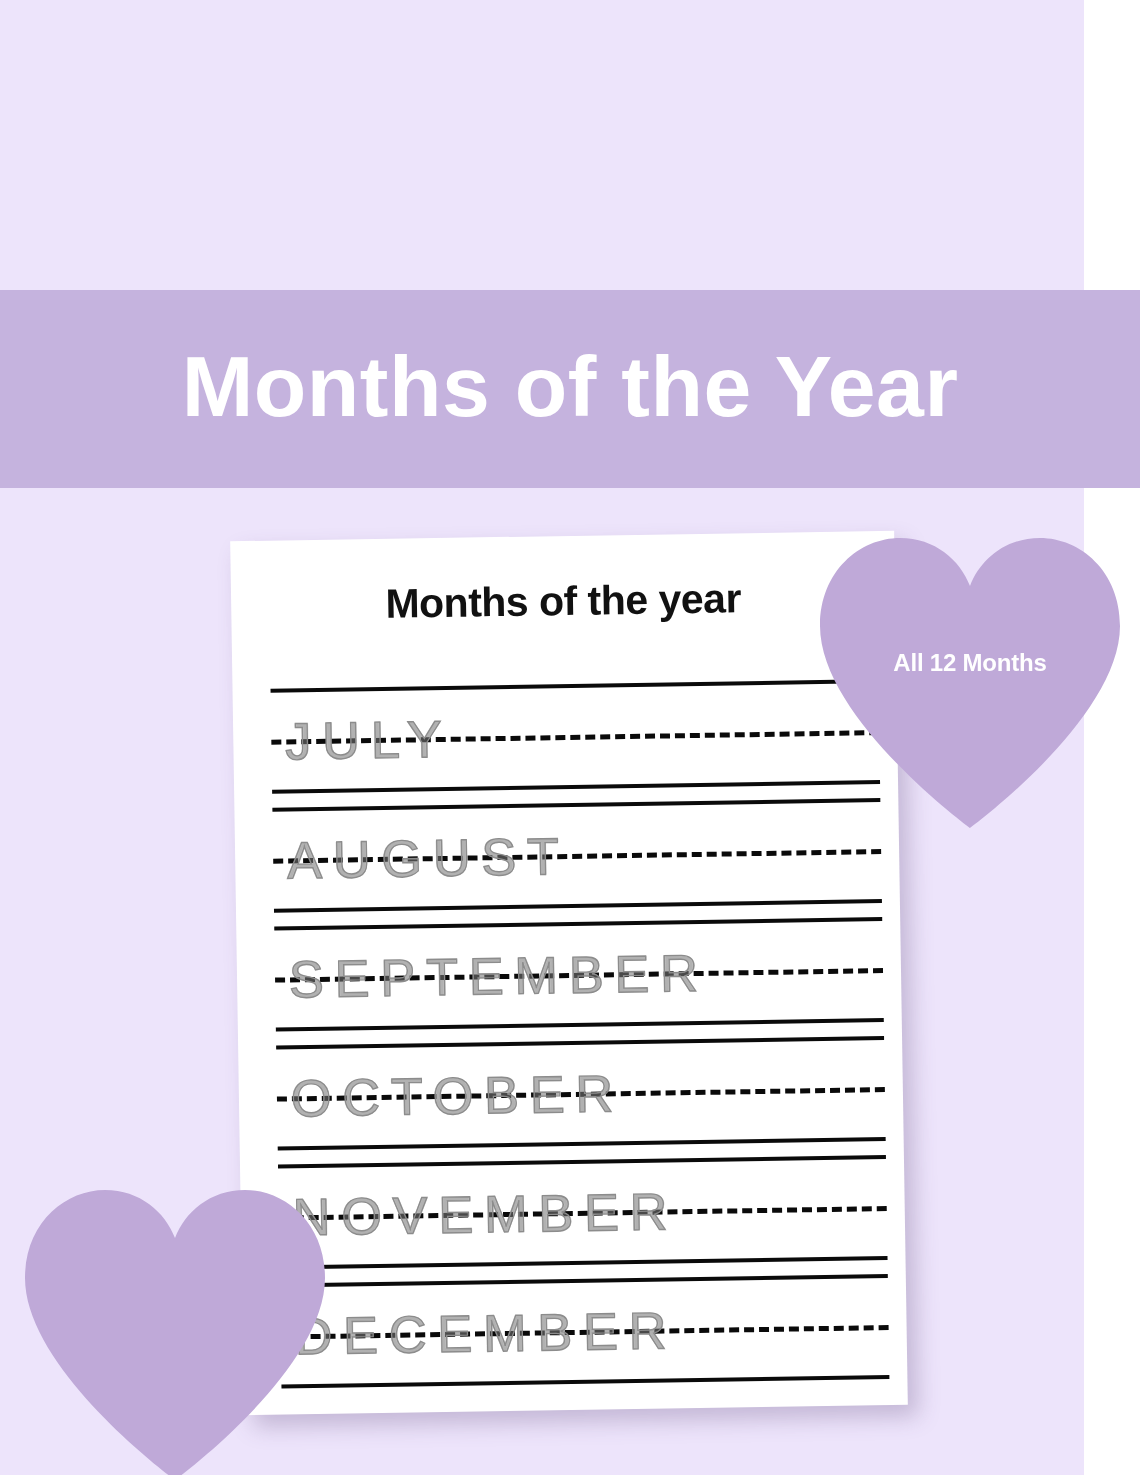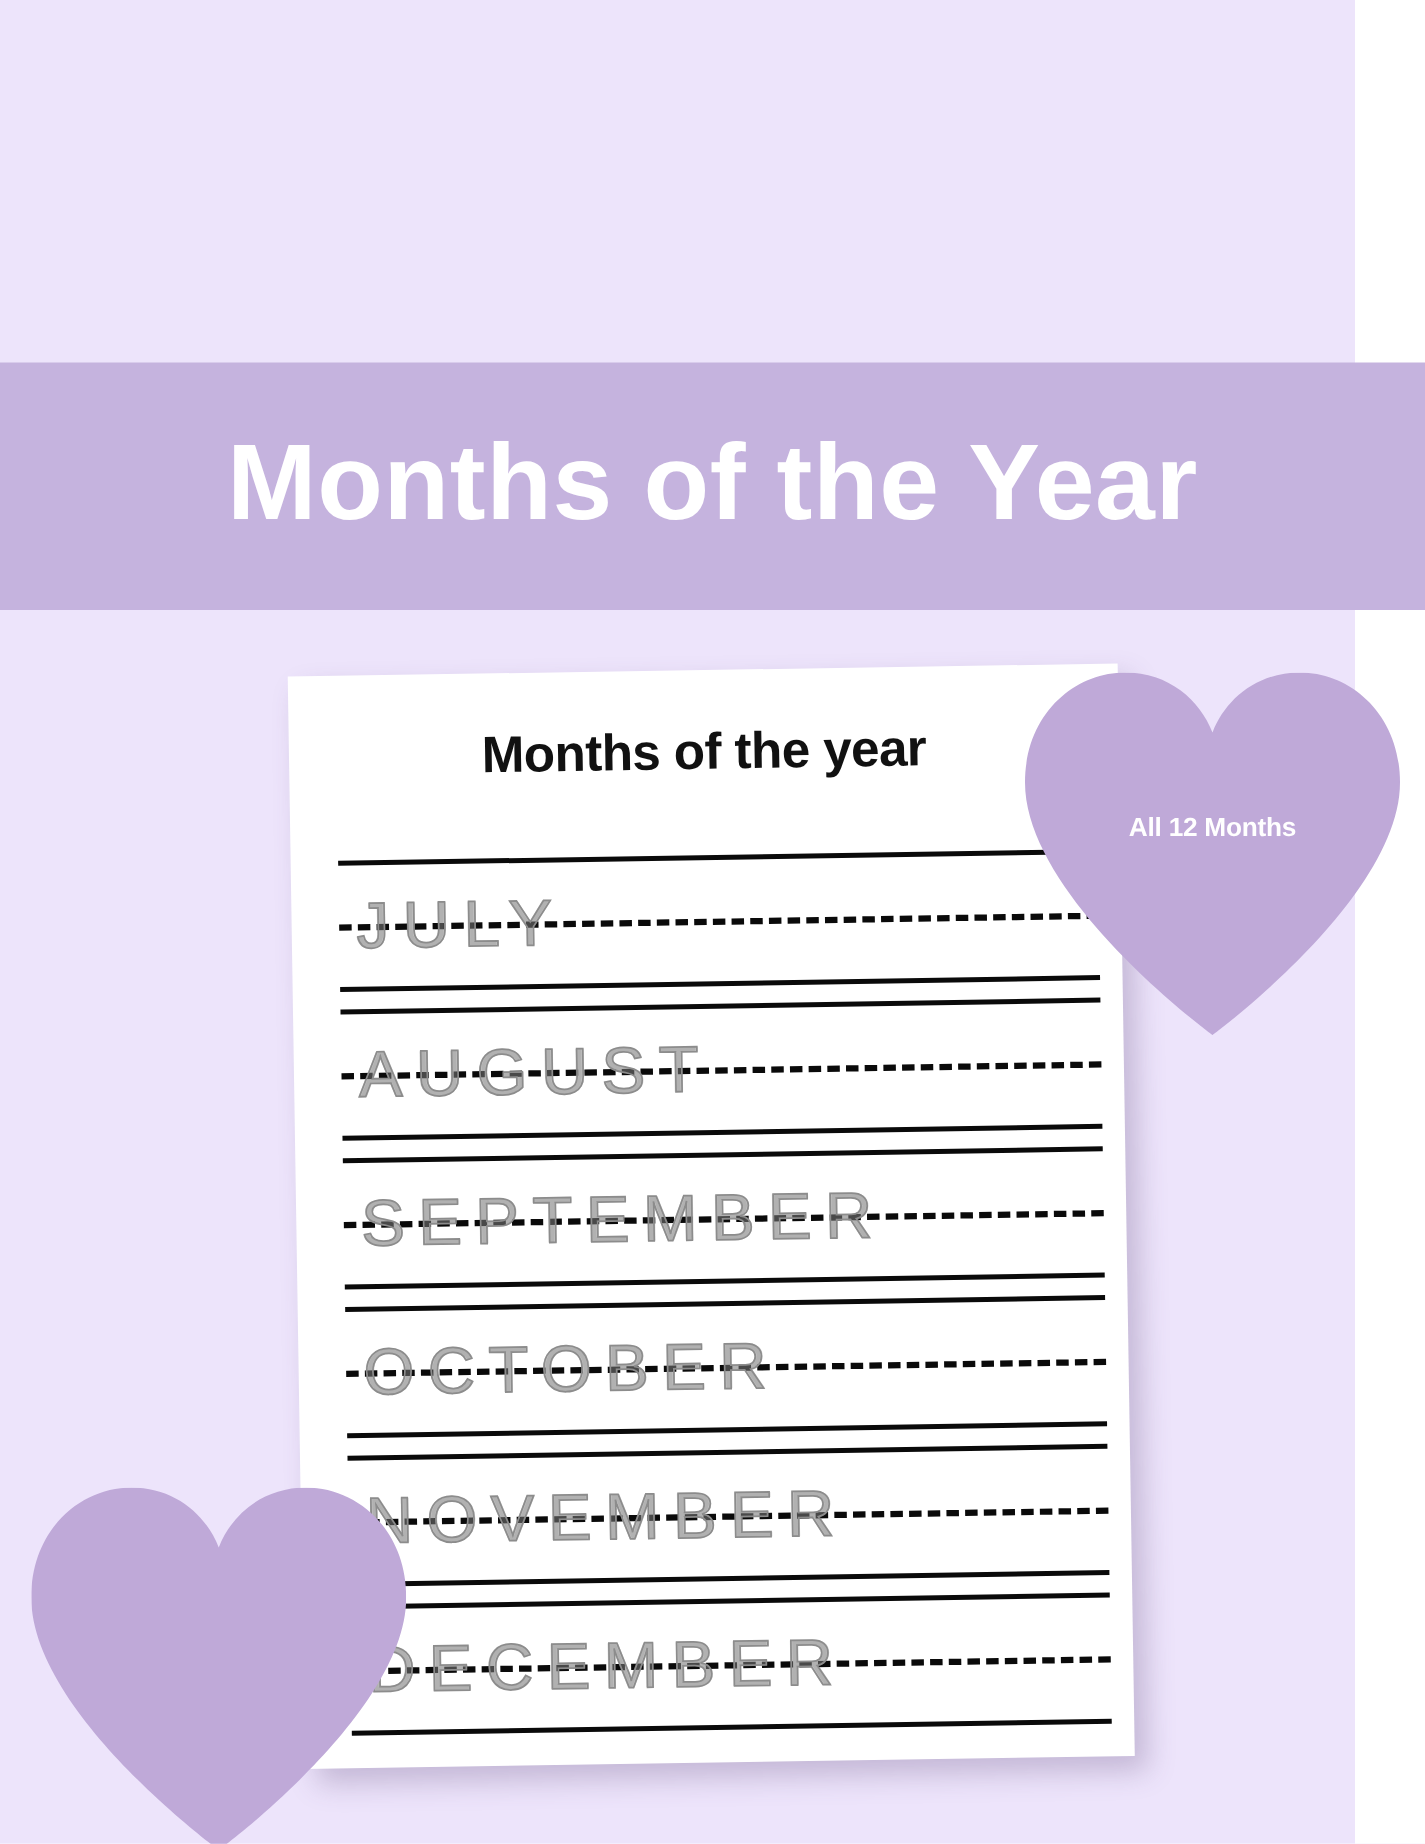--- a/index.html
+++ b/index.html
@@ -132,21 +132,21 @@
     line-height:1.08;
     z-index:2;
     white-space:pre-line;
   }
 
   #heart-all12 {
     left:820px; top:538px;
     width:300px; height:290px;
   }
   #heart-all12 .heart-label {
-    font-size:21px;
+    font-size:24px;
     margin-top:-40px;
     letter-spacing:-0.2px;
   }
 
   #heart-instant {
     left:25px; top:1190px;
     width:300px; height:290px;
   }
   #heart-instant .heart-label {
     font-size:35px;

